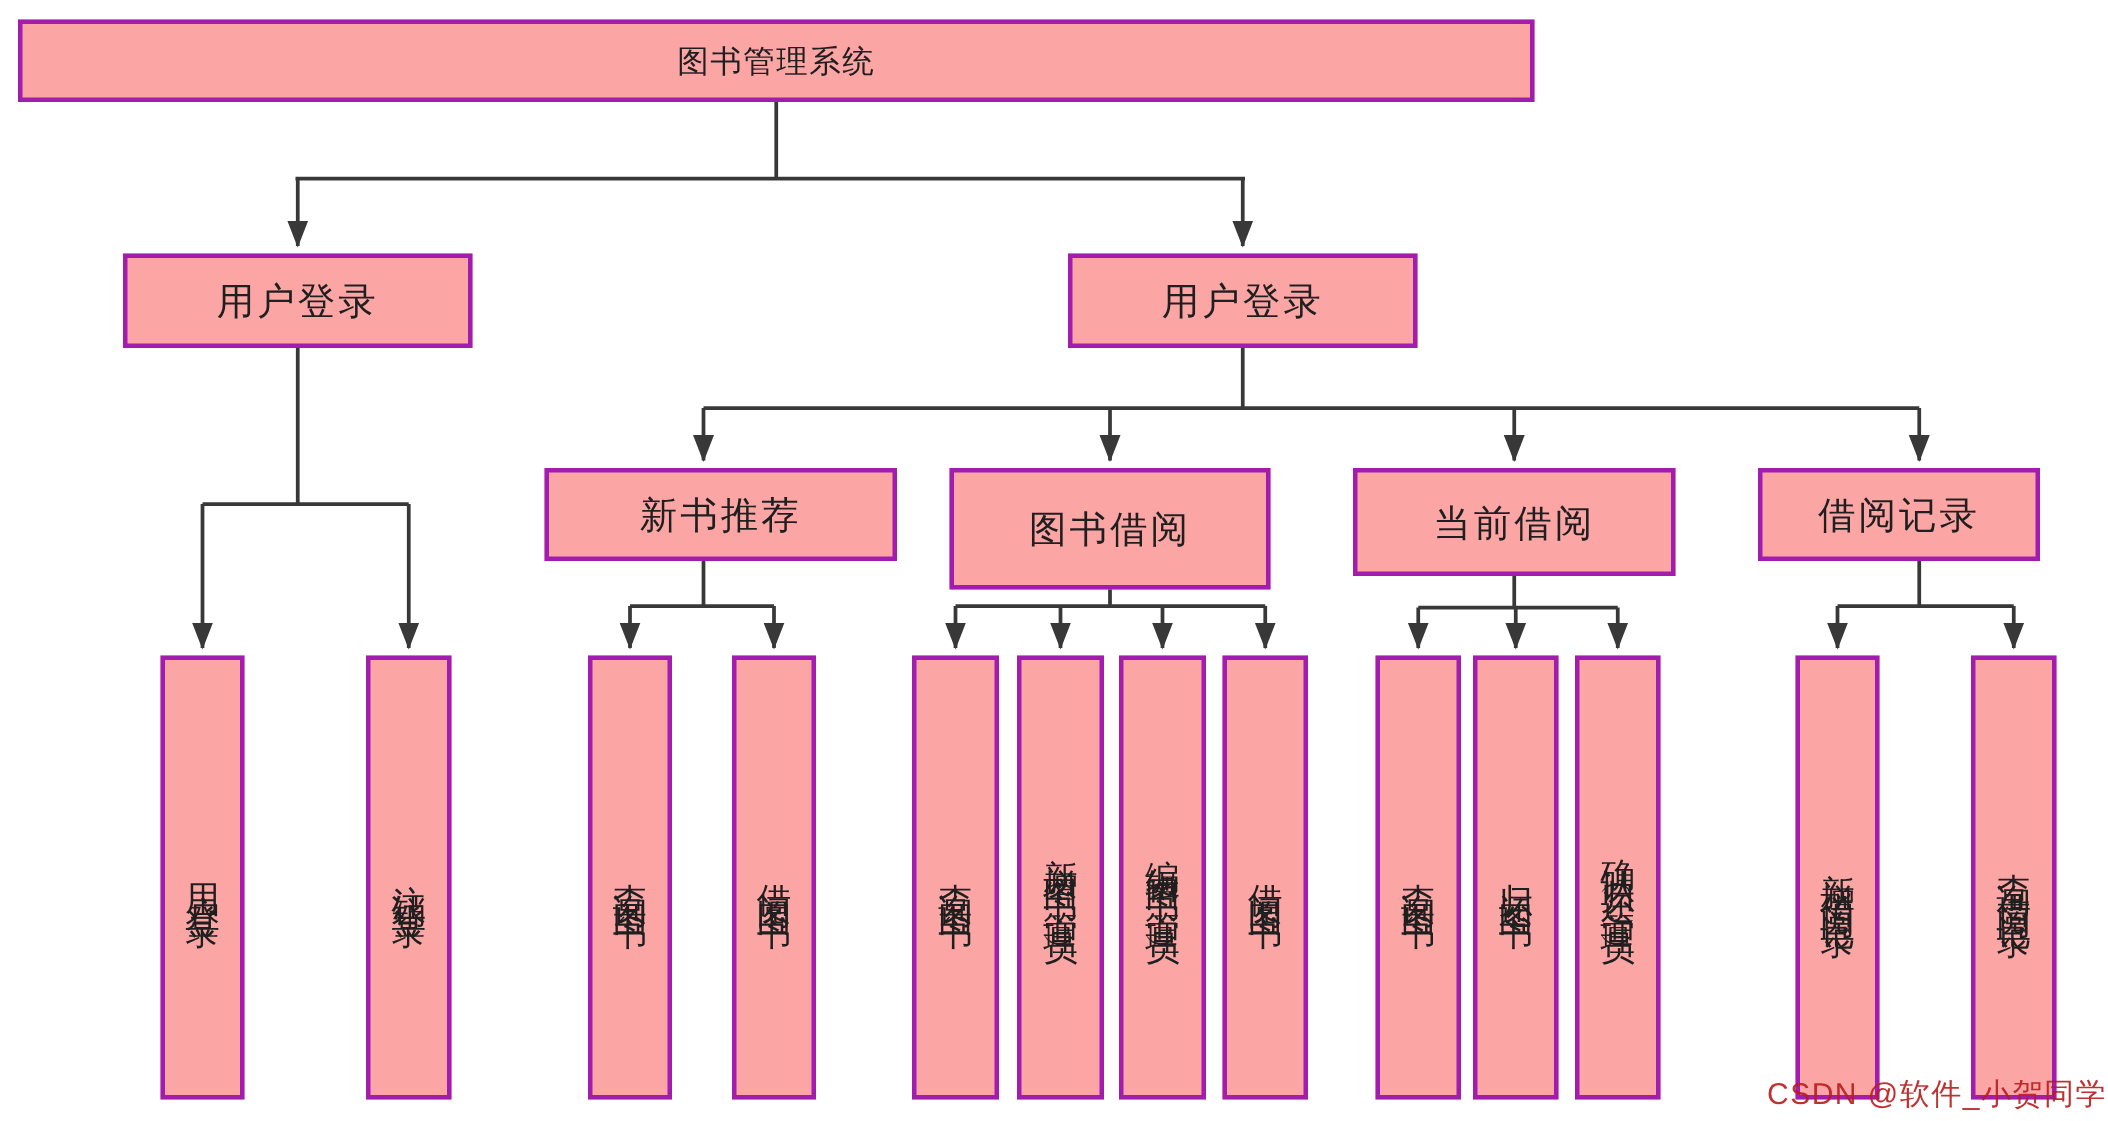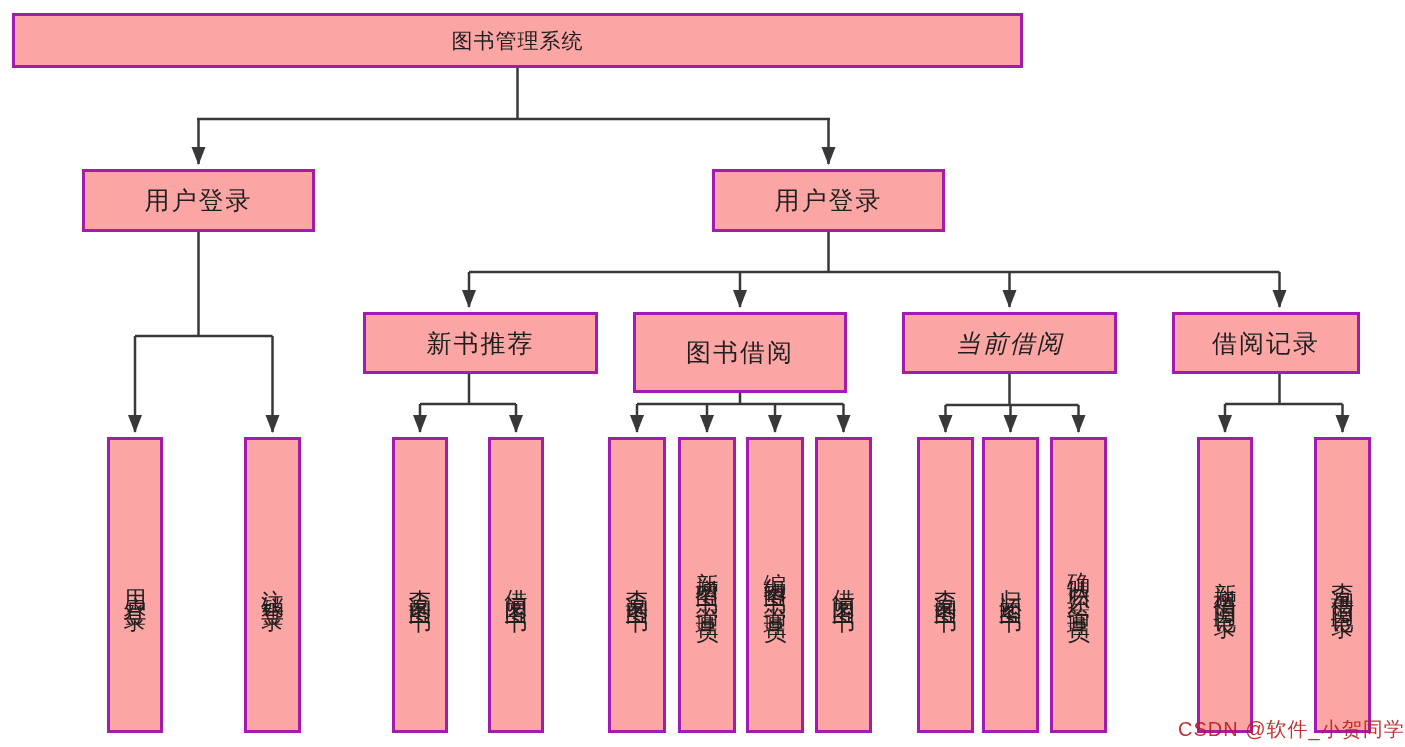--- a/index.html
+++ b/index.html
@@ -99,21 +99,21 @@
     </g>
   </svg>
 
   <div class="node root-box" style="left:12px; top:13px; width:1011px; height:55px;">图书管理系统</div>
 
   <div class="node h-box" style="left:82px; top:169px; width:233px; height:63px;">用户登录</div>
   <div class="node h-box" style="left:712px; top:169px; width:233px; height:63px;">用户登录</div>
 
   <div class="node h-box" style="left:363px; top:312px; width:235px; height:62px;">新书推荐</div>
   <div class="node h-box" style="left:633px; top:312px; width:214px; height:81px;">图书借阅</div>
-  <div class="node h-box" style="left:902px; top:312px; width:215px; height:62px;font-style:italic;">当前借阅</div>
+  <div class="node h-box" style="left:902px; top:312px; width:215px; height:72px;">当前借阅</div>
   <div class="node h-box" style="left:1172px; top:312px; width:188px; height:62px;">借阅记录</div>
 
   <div class="node v-box" style="left:107px; top:437px; width:56px; height:296px;">用户登录</div>
   <div class="node v-box" style="left:244px; top:437px; width:57px; height:296px;">注销登录</div>
 
   <div class="node v-box" style="left:392px; top:437px; width:56px; height:296px;">查询图书</div>
   <div class="node v-box" style="left:488px; top:437px; width:56px; height:296px;">借阅图书</div>
 
   <div class="node v-box" style="left:608px; top:437px; width:58px; height:296px;">查询图书</div>
   <div class="node v-box" style="left:678px; top:437px; width:58px; height:296px;">新增图书（管理员）</div>

